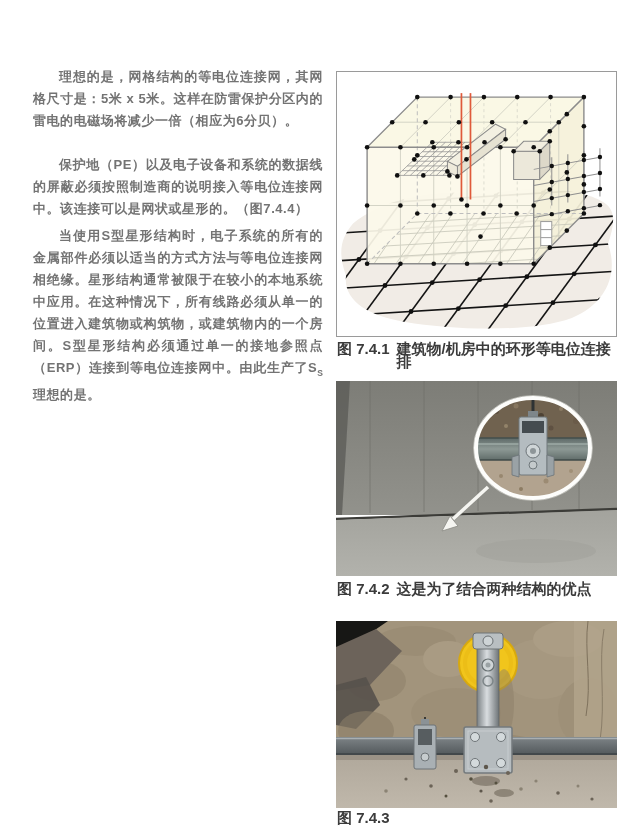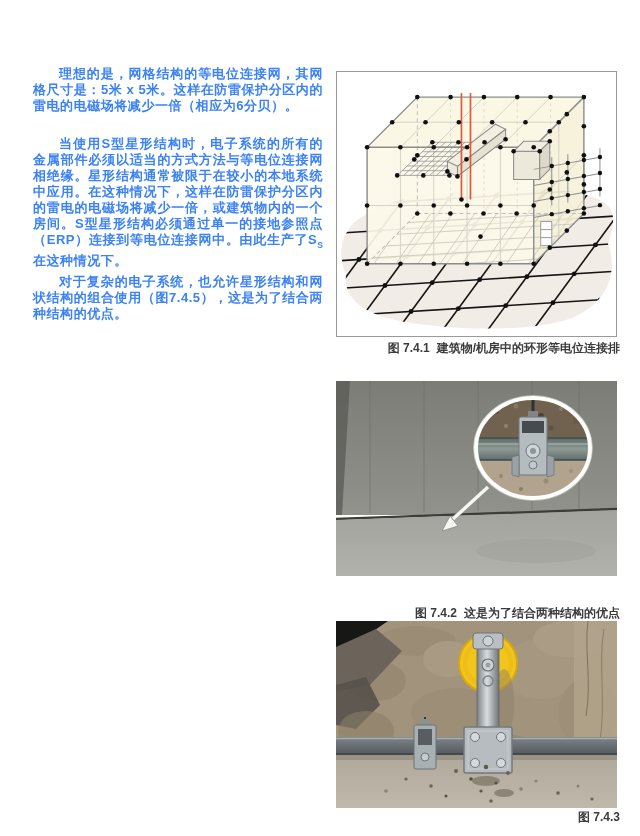--- a/index.html
+++ b/index.html
@@ -3,49 +3,49 @@
 <meta charset="utf-8">
 <style>
   html,body{margin:0;padding:0;}
   body{
     width:640px;height:836px;position:relative;background:#ffffff;
     font-family:"Liberation Sans","DejaVu Sans",sans-serif;
     overflow:hidden;
   }
   .text-col{
     position:absolute;left:33px;top:66px;width:290px;
-    color:#3b82f6;font-size:13px;line-height:16px;font-weight:700;
+    color:#737373;font-size:13px;line-height:22px;font-weight:700;
     text-align:justify;letter-spacing:.55px;
   }
   .text-col p{margin:0 0 5px;text-indent:2em;}
   .text-col p.gap-lg{margin-bottom:22px;}
   .text-col sub{font-size:8.5px;letter-spacing:0;}
   .fig-box{position:absolute;left:336px;width:281px;}
   #fig1-box{top:71px;height:266px;border:1.5px solid #9a9a9a;background:#fff;box-sizing:border-box;}
   #fig2-box{top:381px;height:195px;}
   #fig3-box{top:621px;height:187px;}
   .caption{
     position:absolute;left:337px;width:283px;display:flex;gap:7px;
-    font-size:12px;line-height:13px;font-weight:700;color:#3b3b3b;justify-content:flex-end;
+    font-size:15px;line-height:13px;font-weight:700;color:#3b3b3b;
   }
   #cap1{top:342px;}
-  #cap2{top:607px;}
+  #cap2{top:582px;}
   #cap3{top:811px;}
   .cap-label{white-space:nowrap;}
   .fig-box svg{display:block;width:100%;height:100%;}
 </style>
 </head>
 <body>
 
 <div>
 
   <div class="text-col" id="body-text">
       <p class="gap-lg"><span>理想的是，网格结构的等电位连接网，其网格尺寸是：5米 x 5米。这样在防雷保护分区内的雷电的电磁场将减少一倍（相应为6分贝）。</span></p>
-      <p><span>当使用S型星形结构时，电子系统的所有的金属部件必须以适当的方式方法与等电位连接网相绝缘。星形结构通常被限于在较小的本地系统中应用。在这种情况下，这样在防雷保护分区内的雷电的电磁场将减少一倍，或建筑物内的一个房间。S型星形结构必须通过单一的接地参照点（ERP）连接到等电位连接网中。由此生产了S</span><sub>S</sub><span>在这种情况下。</span></p>
-      <p><span>对于复杂的电子系统，也允许星形结构和网状结构的组合使用（</span><b>图7.4.5</b><span>），这是为了结合两种结构的优点。</span></p>
+      <p><span>保护地（PE）以及电子设备和系统的数据线的屏蔽必须按照制造商的说明接入等电位连接网中。该连接可以是网状或星形的。（</span><b>图7.4.4</b><span>）</span></p>
+      <p><span>当使用S型星形结构时，电子系统的所有的金属部件必须以适当的方式方法与等电位连接网相绝缘。星形结构通常被限于在较小的本地系统中应用。在这种情况下，所有线路必须从单一的位置进入建筑物或构筑物，或建筑物内的一个房间。S型星形结构必须通过单一的接地参照点（ERP）连接到等电位连接网中。由此生产了S</span><sub>S</sub><span>理想的是。</span></p>
     </div>
 
   <div class="fig-box" id="fig1-box">
     <svg id="fig1-svg" viewBox="0 0 278 261">
         <defs>
           <clipPath id="bclip">
             <path d="M16,150 C44,126 98,114 150,121 C198,110 246,116 266,129 C279,137 276,153 270,170 C281,200 268,230 234,244 C192,259 116,256 68,248 C30,242 6,226 9,202 C1,180 3,165 16,150 Z"></path>
           </clipPath>
           <clipPath id="baseclip">
             <polygon points="30,190 196,190 246,140 80,140"></polygon>

